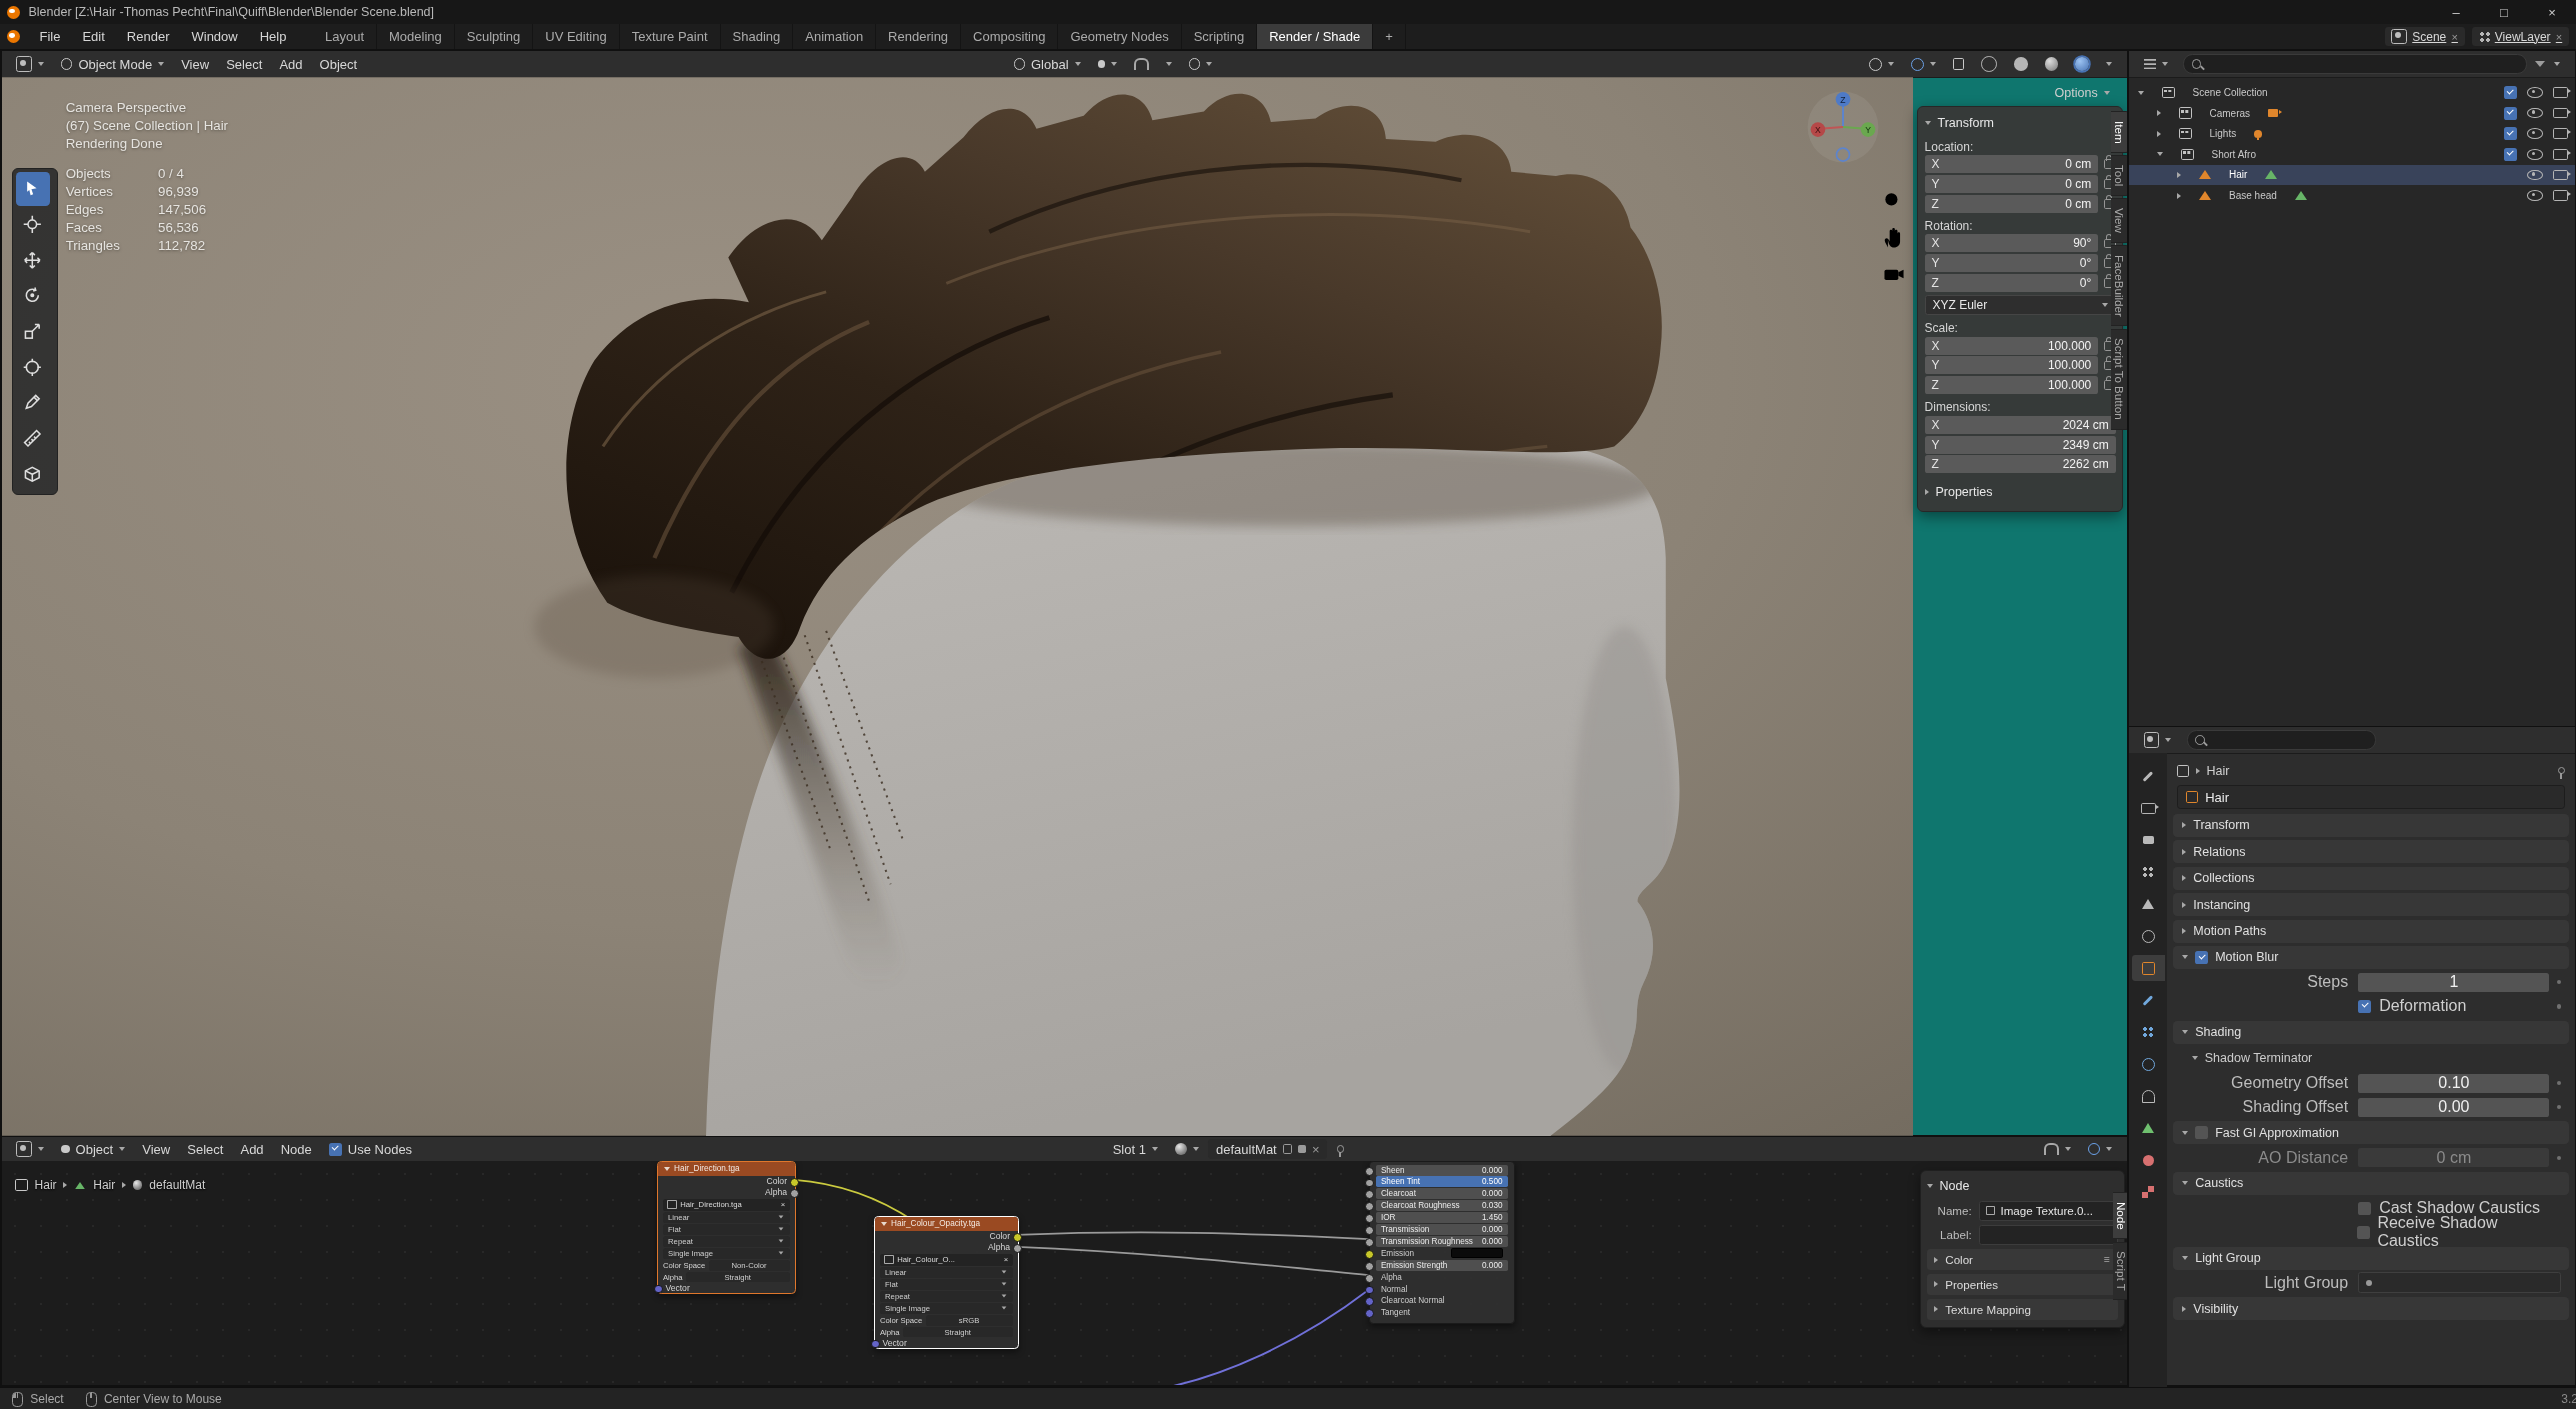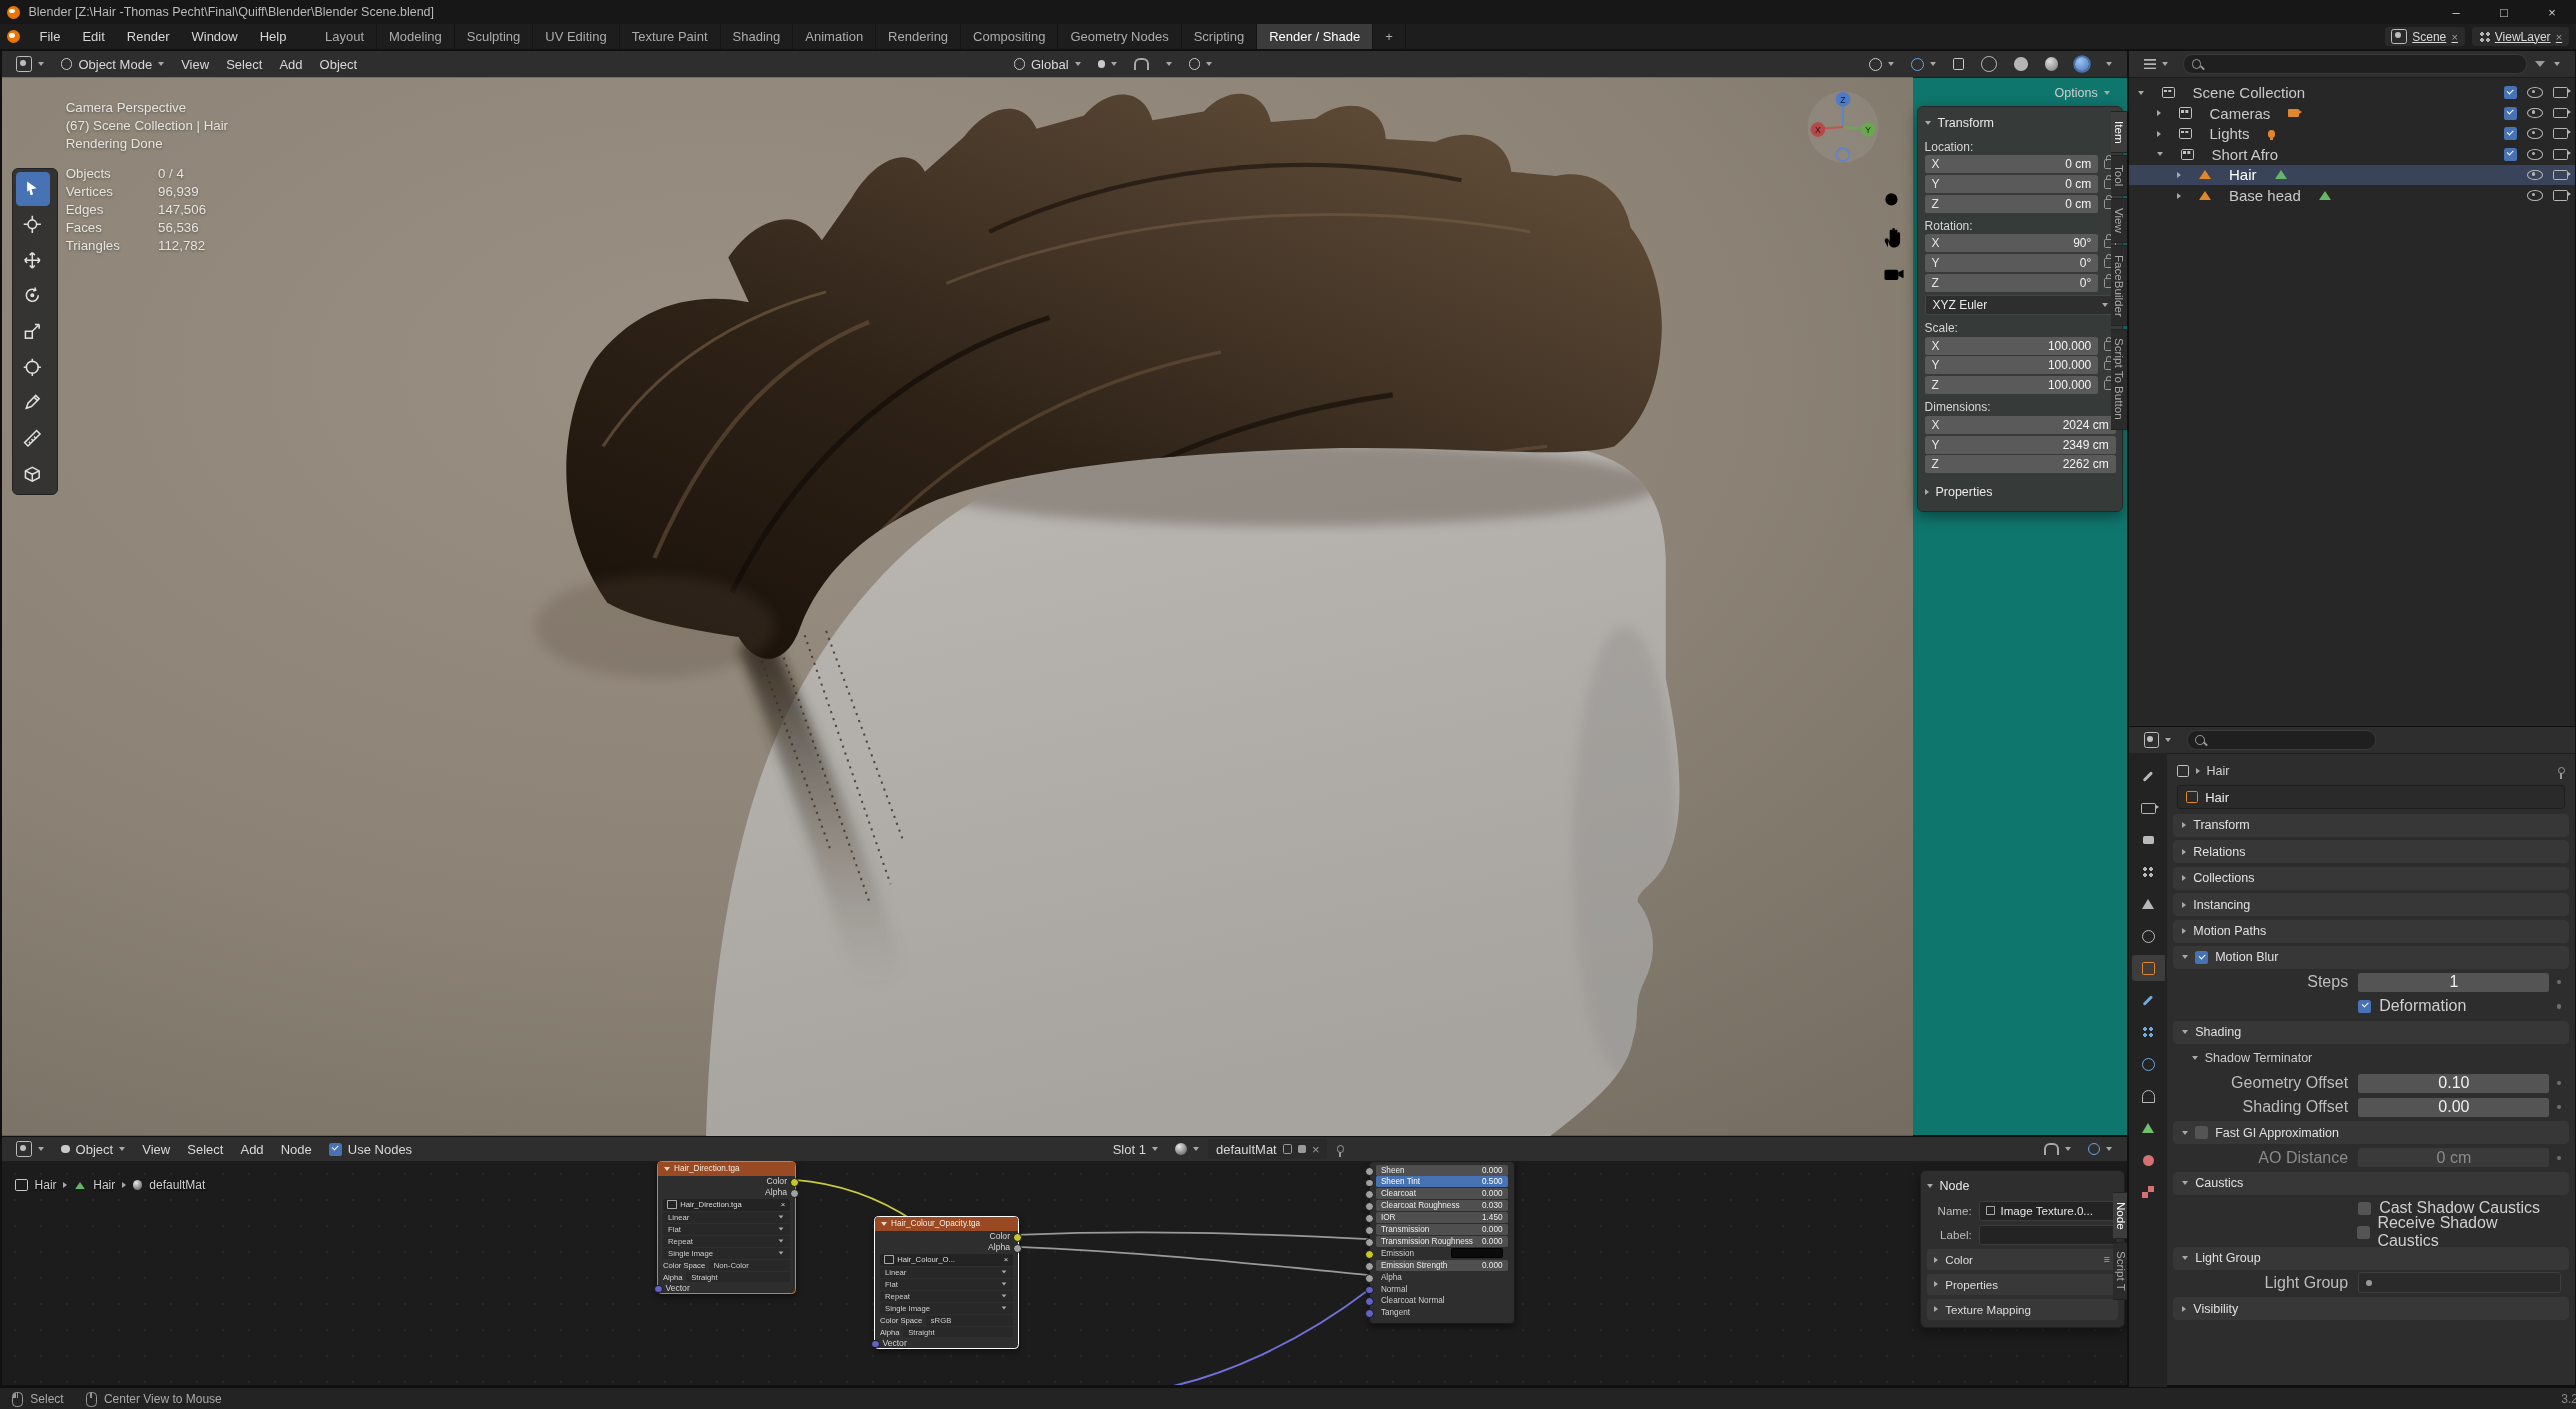--- a/index.html
+++ b/index.html
@@ -81,21 +81,21 @@
   .np-fld .ax{width:13.7px;color:#e4e4e4;}
   .np-fld .v{margin-left:auto;}
   .np-enum{height:18px;background:#2e2e2e;border:0.9px solid #454545;border-radius:2.6px;display:flex;align-items:center;padding:0 6.9px;margin-top:3.4px;color:#e8e8e8;}
   #np-tabs{position:absolute;left:2109px;top:34px;display:flex;flex-direction:column;gap:2.6px;}
   .np-tab{writing-mode:vertical-rl;background:#2b2b2b;color:#a9a9a9;padding:8.6px 2.6px;border-radius:0 4.3px 4.3px 0;font-size:11.6px;border:0.9px solid #222;border-left:none;}
   .np-tab.active{background:#3d3d3d;color:#fff;}
   
   #outliner{position:absolute;left:2129px;top:51px;width:446px;height:675px;background:#272727;}
   #outliner .ed-header{background:#2e2e2e;}
   .srch{flex:1;height:18px;background:#1f1f1f;border:0.9px solid #3a3a3a;border-radius:9.4px;display:flex;align-items:center;gap:6px;padding:0 7.7px;margin:0 6px;}
-  .ol-row{height:20.6px;display:flex;align-items:center;gap:18px;padding:0 6.9px 0 8.6px;font-size:15px;color:#c9c9c9;}
+  .ol-row{height:20.6px;display:flex;align-items:center;gap:18px;padding:0 6.9px 0 8.6px;font-size:10px;color:#c9c9c9;}
   .ol-row.sel{background:#39435a;color:#fff;}
   .ol-tgl{margin-left:auto;display:flex;gap:10.3px;align-items:center;}
   .i-tree{width:12px;height:10.3px;background:linear-gradient(#b5b5b5 1.7px,transparent 1.7px);background-size:12px 4.3px;display:inline-block;flex:none;}
   
   #properties{position:absolute;left:2129px;top:727px;width:446px;height:658px;background:#2d2d2d;}
   #properties .ed-header{background:#2e2e2e;}
   #prop-tabs{position:absolute;left:0;top:26px;width:38px;height:632px;background:#232323;display:flex;flex-direction:column;align-items:center;padding-top:10.3px;gap:6px;}
   .pt{width:33px;height:26px;display:flex;align-items:center;justify-content:center;border-radius:3.4px 0 0 3.4px;}
   .pt.active{background:#3d3d3d;}
   .s-sq{width:11px;height:11px;border:1.7px solid currentColor;border-radius:1.7px;}
@@ -131,21 +131,21 @@
   .nrow{height:11px;display:flex;align-items:center;padding:0 7.7px;position:relative;}
   .nrow.out{justify-content:flex-end;}
   .sock{width:6.9px;height:6.9px;border-radius:50%;border:0.9px solid #151515;position:absolute;top:2.1px;}
   .sock.o{right:-3.9px;} .sock.i{left:-3.9px;}
   .s-col{background:#c7c729;} .s-flt{background:#a1a1a1;} .s-vec{background:#6363c7;}
   .n-img{height:12px;margin:0.9px 5.2px;background:#232323;border-radius:2.6px;display:flex;align-items:center;gap:3.4px;padding:0 4.3px;font-size:7.7px;color:#dcdcdc;}
   .imic{width:7.7px;height:6.9px;border:1px solid #a9a9a9;border-radius:0.9px;flex:none;}
   .n-enum{height:10.3px;margin:1.7px 5.2px 0;background:#282828;border-radius:2.6px;display:flex;align-items:center;padding:0 5.2px;font-size:7.7px;color:#cfcfcf;}
   .n-enum .tri-d{margin-left:auto;transform:scale(.8);}
   .n-split{display:flex;align-items:center;margin:1.7px 5.2px 0;gap:3.4px;font-size:7.7px;}
-  .n-split .n-enum{flex:1;margin:0;}
+  .n-split .n-enum{flex:1;margin:0;justify-content:center;}
   .b-row{height:11px;margin:0 6px 0.9px;border-radius:1.7px;background:#4f4f4f;display:flex;align-items:center;padding:0 5.2px;font-size:8.2px;color:#ececec;position:relative;}
   .b-row.plain{background:transparent;color:#cfcfcf;}
   .b-row.hl{background:#4772b3;color:#fff;}
   .b-row .val{margin-left:auto;}
   .b-row .sock{left:-10.3px;}
   .sw{margin-left:auto;width:50px;height:7.7px;background:#0b0b0b;border:0.9px solid #000;border-radius:1.7px;}
   #ne-sidebar{position:absolute;left:1918px;top:8.6px;width:191px;background:#2e2e2e;border:0.9px solid #1f1f1f;border-radius:6px;z-index:3;padding:5.2px 6px 7.7px;font-size:11.6px;box-shadow:0 4.3px 12px rgba(0,0,0,.4);}
   .ns-row{display:flex;align-items:center;margin-top:4.3px;gap:6.9px;}
   .ns-row .lab{width:45px;text-align:right;color:#bdbdbd;}
   .ns-fld{flex:1;height:18px;background:#232323;border:0.9px solid #3c3c3c;border-radius:2.6px;display:flex;align-items:center;gap:5.2px;padding:0 6px;color:#e6e6e6;}

